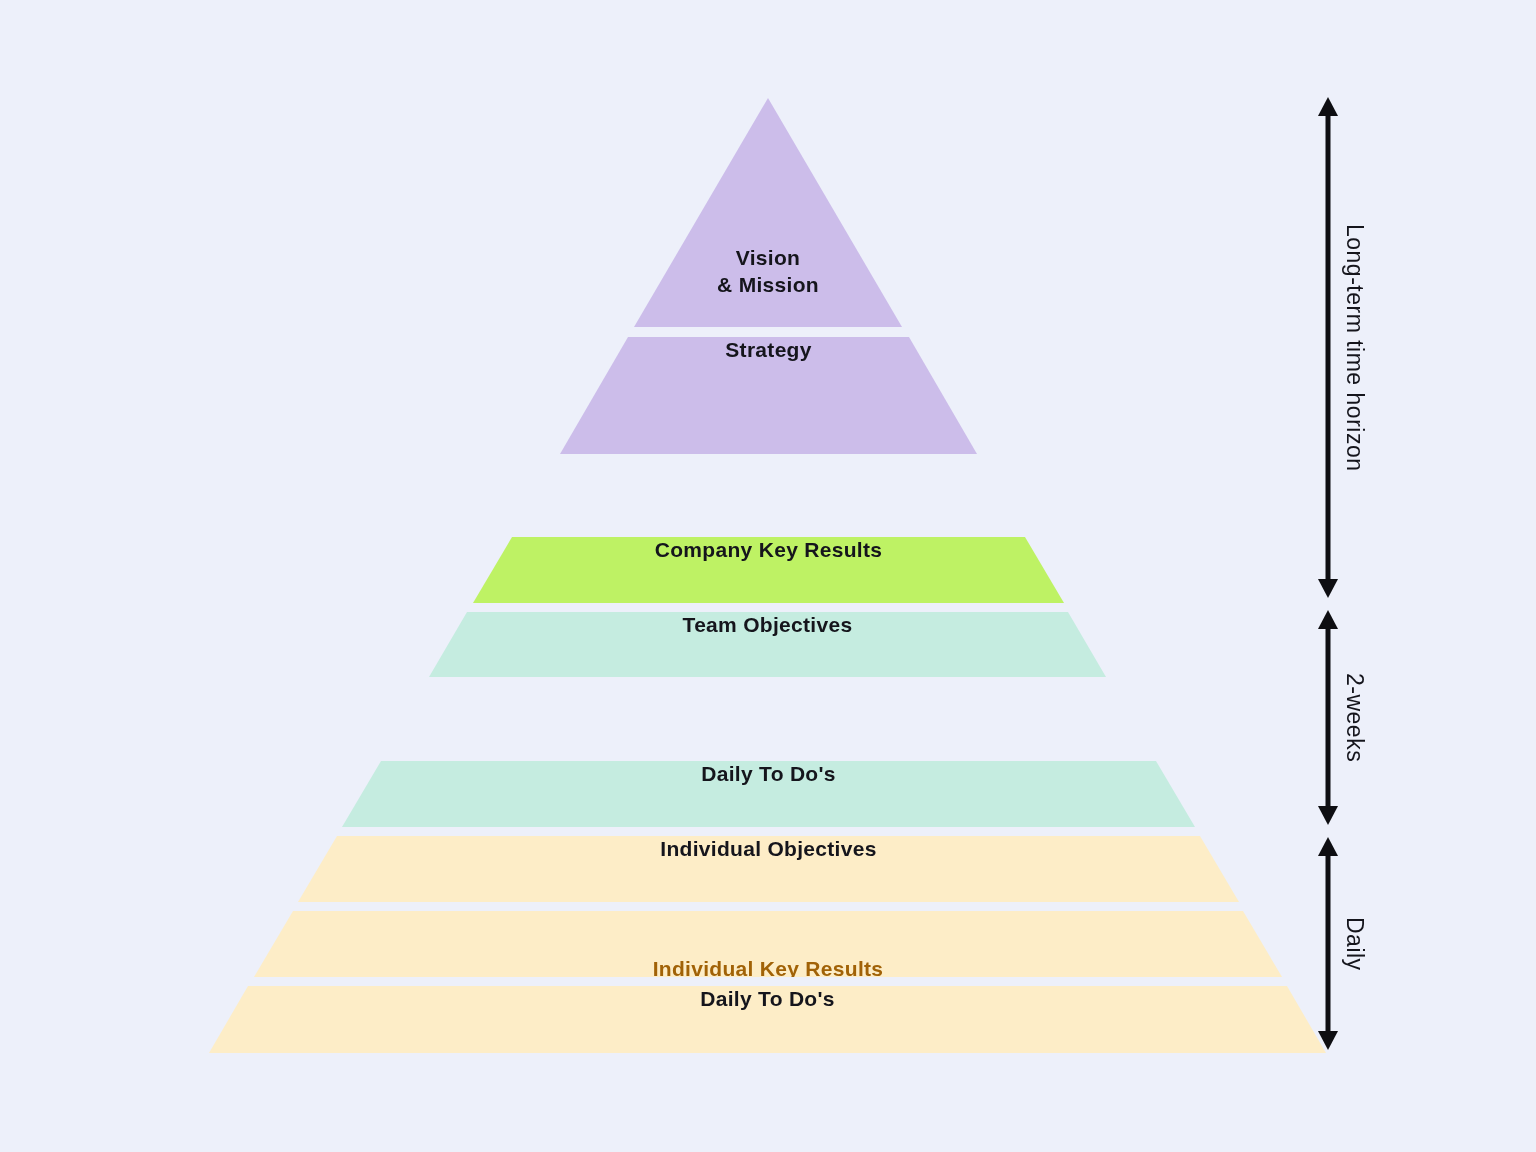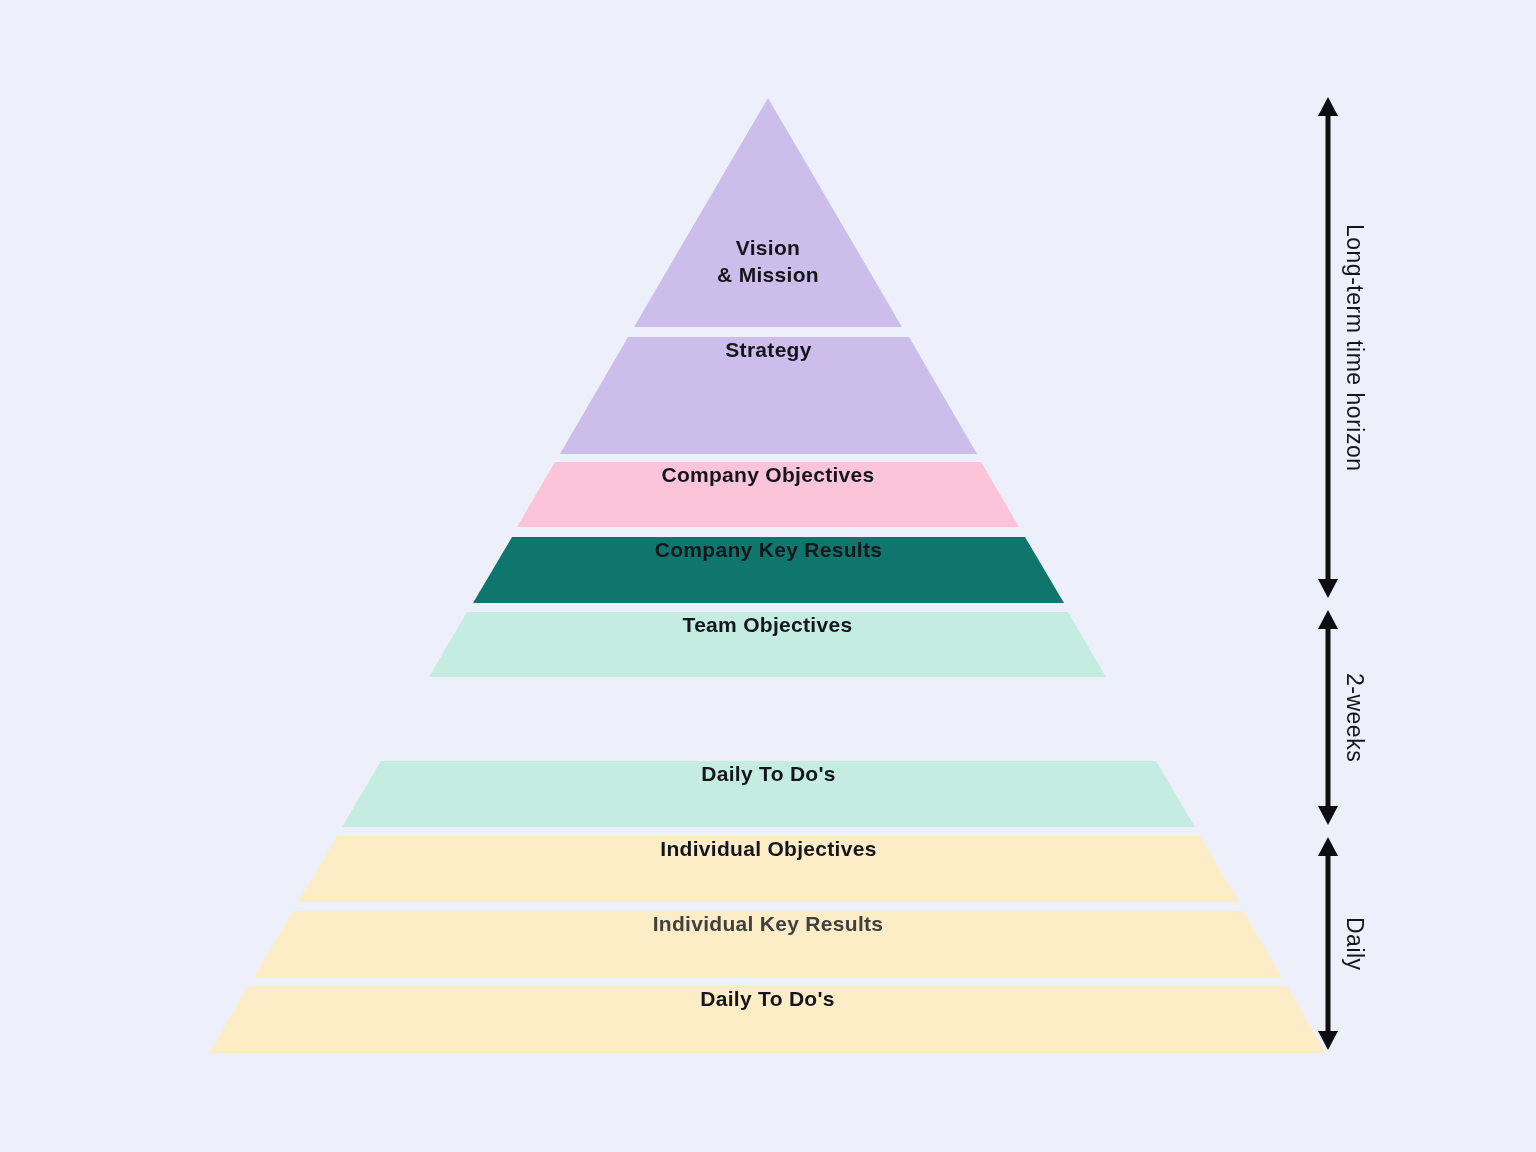--- a/index.html
+++ b/index.html
@@ -14,21 +14,21 @@
     height: 1152px;
   }
   .band {
     position: absolute;
     display: flex;
     justify-content: center;
   }
   .band--triangle {
     clip-path: polygon(50% 0, 100% 100%, 0 100%);
     align-items: flex-end;
-    padding-bottom: 38px;
+    padding-bottom: 28px;
   }
   .band-label {
     font-size: 21px;
     font-weight: 600;
     letter-spacing: 0.3px;
     text-align: center;
     white-space: pre-line;
     line-height: 1.28;
   }
   .arrow-group {
@@ -64,43 +64,40 @@
 
   <div class="band band--triangle" style="top: 98px; left: 634px; width: 268px; height: 229px; background-color: rgb(204, 189, 234);">
     <span class="band-label" style="color: rgb(21, 21, 28);">Vision
 &amp; Mission</span>
   </div>
 
   <div class="band" style="top: 337px; left: 560px; width: 417px; height: 117px; clip-path: polygon(68px 0px, calc(100% - 68px) 0px, 100% 100%, 0px 100%); background-color: rgb(204, 189, 234);">
     <span class="band-label" style="color: rgb(21, 21, 28);">Strategy</span>
   </div>
 
-  <div class="band" style="top: 462px; left: 517px; width: 502px; height: 65px; clip-path: polygon(38px 0px, calc(100% - 38px) 0px, 100% 100%, 0px 100%); background-color: rgb(251, 196, 216);">
-    <span class="band-label" style="color: rgb(21, 21, 28);">Company Objectives</span>
-  </div>
 
-  <div class="band" style="top: 537px; left: 473px; width: 591px; height: 66px; clip-path: polygon(39px 0px, calc(100% - 39px) 0px, 100% 100%, 0px 100%); background-color: #0f766e;">
+  <div class="band" style="top: 537px; left: 473px; width: 591px; height: 66px; clip-path: polygon(39px 0px, calc(100% - 39px) 0px, 100% 100%, 0px 100%); background-color: #bef264;">
     <span class="band-label" style="color: rgb(21, 21, 28);">Company Key Results</span>
   </div>
 
   <div class="band" style="top: 612px; left: 429px; width: 677px; height: 65px; clip-path: polygon(38px 0px, calc(100% - 38px) 0px, 100% 100%, 0px 100%); background-color: rgb(197, 236, 224);">
     <span class="band-label" style="color: rgb(21, 21, 28);">Team Objectives</span>
   </div>
 
 
   <div class="band" style="top: 761px; left: 342px; width: 853px; height: 66px; clip-path: polygon(39px 0px, calc(100% - 39px) 0px, 100% 100%, 0px 100%); background-color: rgb(197, 236, 224);">
     <span class="band-label" style="color: rgb(21, 21, 28);">Daily To Do's</span>
   </div>
 
   <div class="band" style="top: 836px; left: 298px; width: 941px; height: 66px; clip-path: polygon(39px 0px, calc(100% - 39px) 0px, 100% 100%, 0px 100%); background-color: rgb(253, 237, 199);">
     <span class="band-label" style="color: rgb(21, 21, 28);">Individual Objectives</span>
   </div>
 
   <div class="band" style="top: 911px; left: 254px; width: 1028px; height: 66px; clip-path: polygon(39px 0px, calc(100% - 39px) 0px, 100% 100%, 0px 100%); background-color: rgb(253, 237, 199);">
-    <span class="band-label" style="color: #404040;">Individual Key Results</span>
+    <span class="band-label" style="color: #a16207; margin-top: 45px;">Individual Key Results</span>
   </div>
 
   <div class="band" style="top: 986px; left: 209px; width: 1117px; height: 67px; clip-path: polygon(39px 0px, calc(100% - 39px) 0px, 100% 100%, 0px 100%); background-color: rgb(253, 237, 199);">
     <span class="band-label" style="color: rgb(21, 21, 28);">Daily To Do's</span>
   </div>
 
   <div class="arrow-group" style="top: 97px; height: 501px; left: 1317px; color: rgb(14, 14, 18);">
     <svg width="22" height="501" viewBox="0 0 22 501">
       <polygon points="11,0 21,19 1,19" fill="currentColor"></polygon>
       <line x1="11" y1="16" x2="11" y2="485" stroke="currentColor" stroke-width="5"></line>

